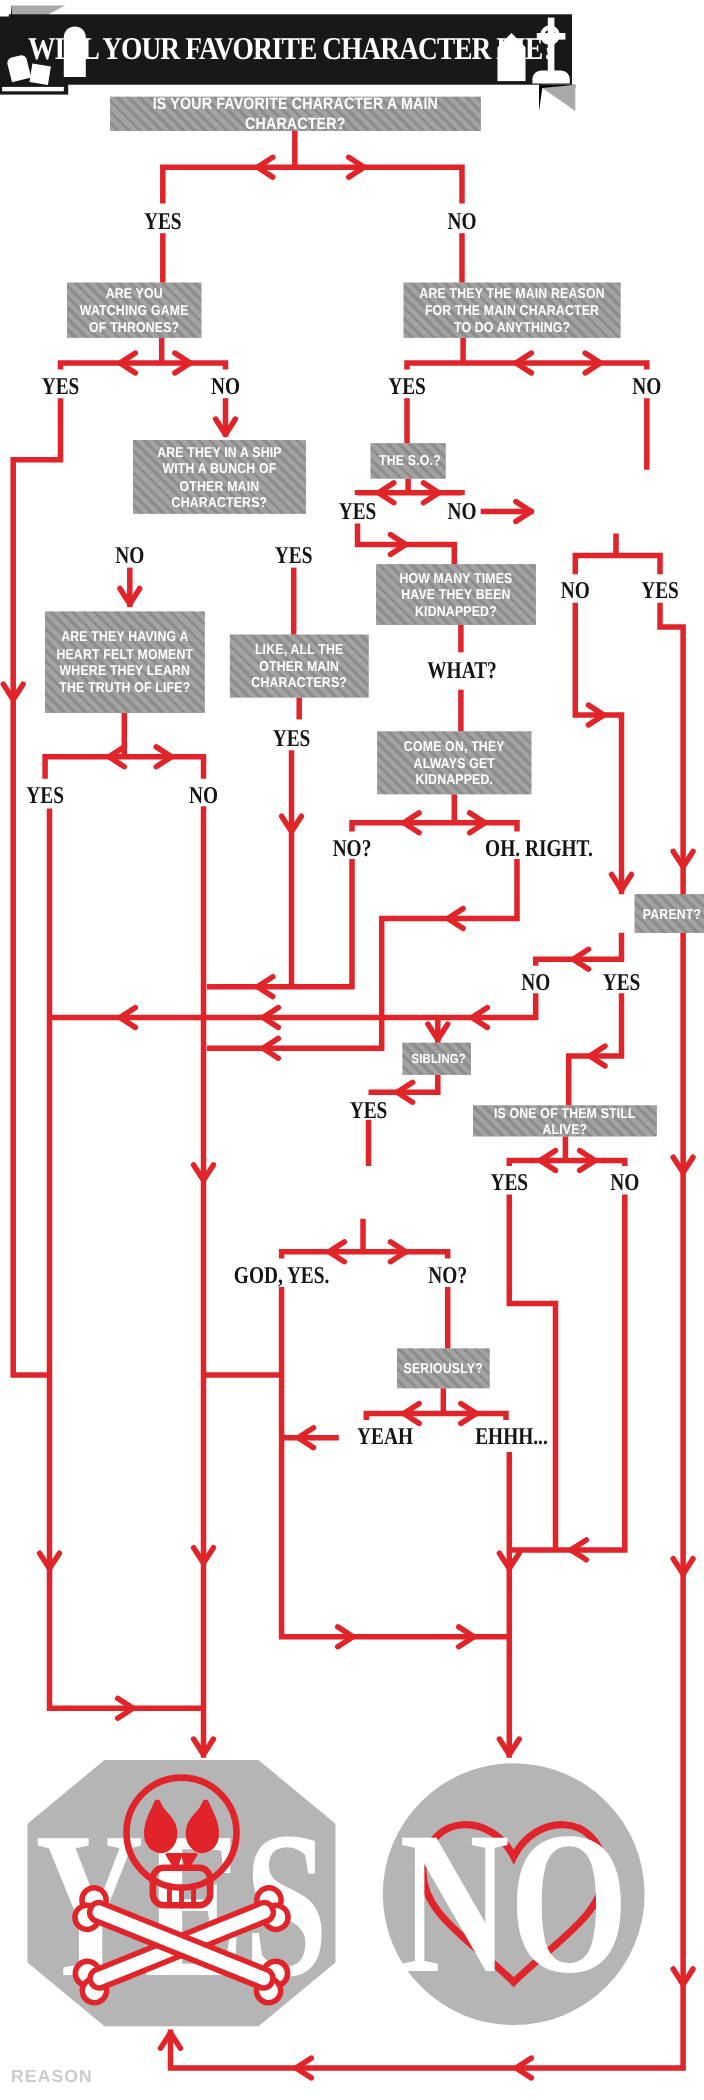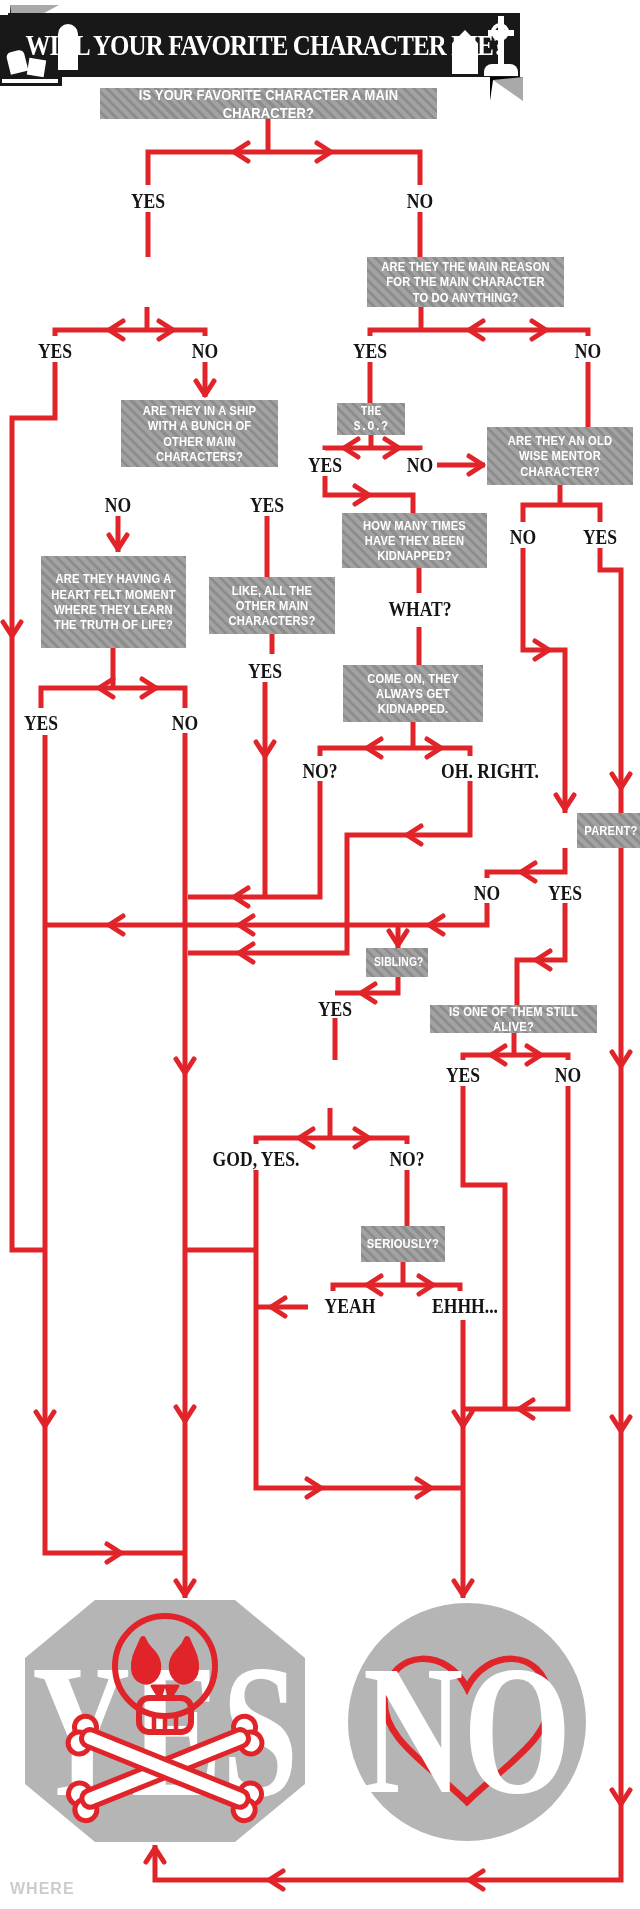--- a/index.html
+++ b/index.html
@@ -198,31 +198,31 @@
   <div style="position:absolute;z-index:5;left:484px;top:16px;width:34px;height:60px;">
     <div style="position:absolute;left:14px;top:0;width:6px;height:52px;background:#fff;"></div>
     <div style="position:absolute;left:4px;top:14px;width:26px;height:6px;background:#fff;"></div>
     <div style="position:absolute;left:7px;top:7px;width:18px;height:18px;border:4px solid #fff;border-radius:50%;box-sizing:border-box;"></div>
     <div style="position:absolute;left:0px;top:48px;width:34px;height:12px;background:#fff;border-radius:8px 8px 0 0;"></div>
   </div>
 
   <div class="qbox" style="left:100px;top:88px;width:337px;height:31px;">
       <span class="qt" style="font-size:15px;">IS YOUR FAVORITE CHARACTER A MAIN CHARACTER?</span>
     </div>
+  <div class="qbox" style="left:61px;top:257px;width:122px;height:50px;">
+      <span class="qt" style="font-size:13px;">ARE YOU WATCHING GAME OF THRONES?</span>
+    </div>
   <div class="qbox" style="left:323px;top:257px;width:197px;height:50px;margin-left:44px;">
       <span class="qt" style="font-size:13px;">ARE THEY THE MAIN REASON FOR THE MAIN CHARACTER TO DO ANYTHING?</span>
     </div>
   <div class="qbox" style="left:121px;top:400px;width:157px;height:67px;">
       <span class="qt" style="font-size:13px;">ARE THEY IN A SHIP WITH A BUNCH OF OTHER MAIN CHARACTERS?</span>
     </div>
-  <div class="qbox" style="left:337px;top:403px;width:68px;height:32px;font-family:Liberation Mono, monospace;">
+  <div class="qbox" style="left:337px;top:403px;width:68px;height:32px;">
       <span class="qt" style="font-size:13px;">THE S.O.?</span>
-    </div>
-  <div class="qbox" style="left:487px;top:427px;width:146px;height:58px;">
-      <span class="qt" style="font-size:13px;">ARE THEY AN OLD WISE MENTOR CHARACTER?</span>
     </div>
   <div class="qbox" style="left:342px;top:513px;width:145px;height:55px;">
       <span class="qt" style="font-size:13px;">HOW MANY TIMES HAVE THEY BEEN KIDNAPPED?</span>
     </div>
   <div class="qbox" style="left:41px;top:556px;width:145px;height:92px;">
       <span class="qt" style="font-size:13px;">ARE THEY HAVING A HEART FELT MOMENT WHERE THEY LEARN THE TRUTH OF LIFE?</span>
     </div>
   <div class="qbox" style="left:209px;top:577px;width:126px;height:57px;">
       <span class="qt" style="font-size:13px;">LIKE, ALL THE OTHER MAIN CHARACTERS?</span>
     </div>
@@ -263,14 +263,14 @@
   <div class="lbl" style="left:487px;top:880px;">NO</div>
   <div class="lbl" style="left:565px;top:880px;">YES</div>
   <div class="lbl" style="left:335px;top:996px;">YES</div>
   <div class="lbl" style="left:463px;top:1062px;">YES</div>
   <div class="lbl" style="left:568px;top:1062px;">NO</div>
   <div class="lbl" style="left:256px;top:1146px;">GOD, YES.</div>
   <div class="lbl" style="left:407px;top:1146px;">NO?</div>
   <div class="lbl" style="left:350px;top:1293px;">YEAH</div>
   <div class="lbl" style="left:465px;top:1293px;">EHHH...</div>
 
-  <div class="watermark">WHERE</div>
+  <div class="watermark">REASON</div>
 </div>
 
 </body></html>

